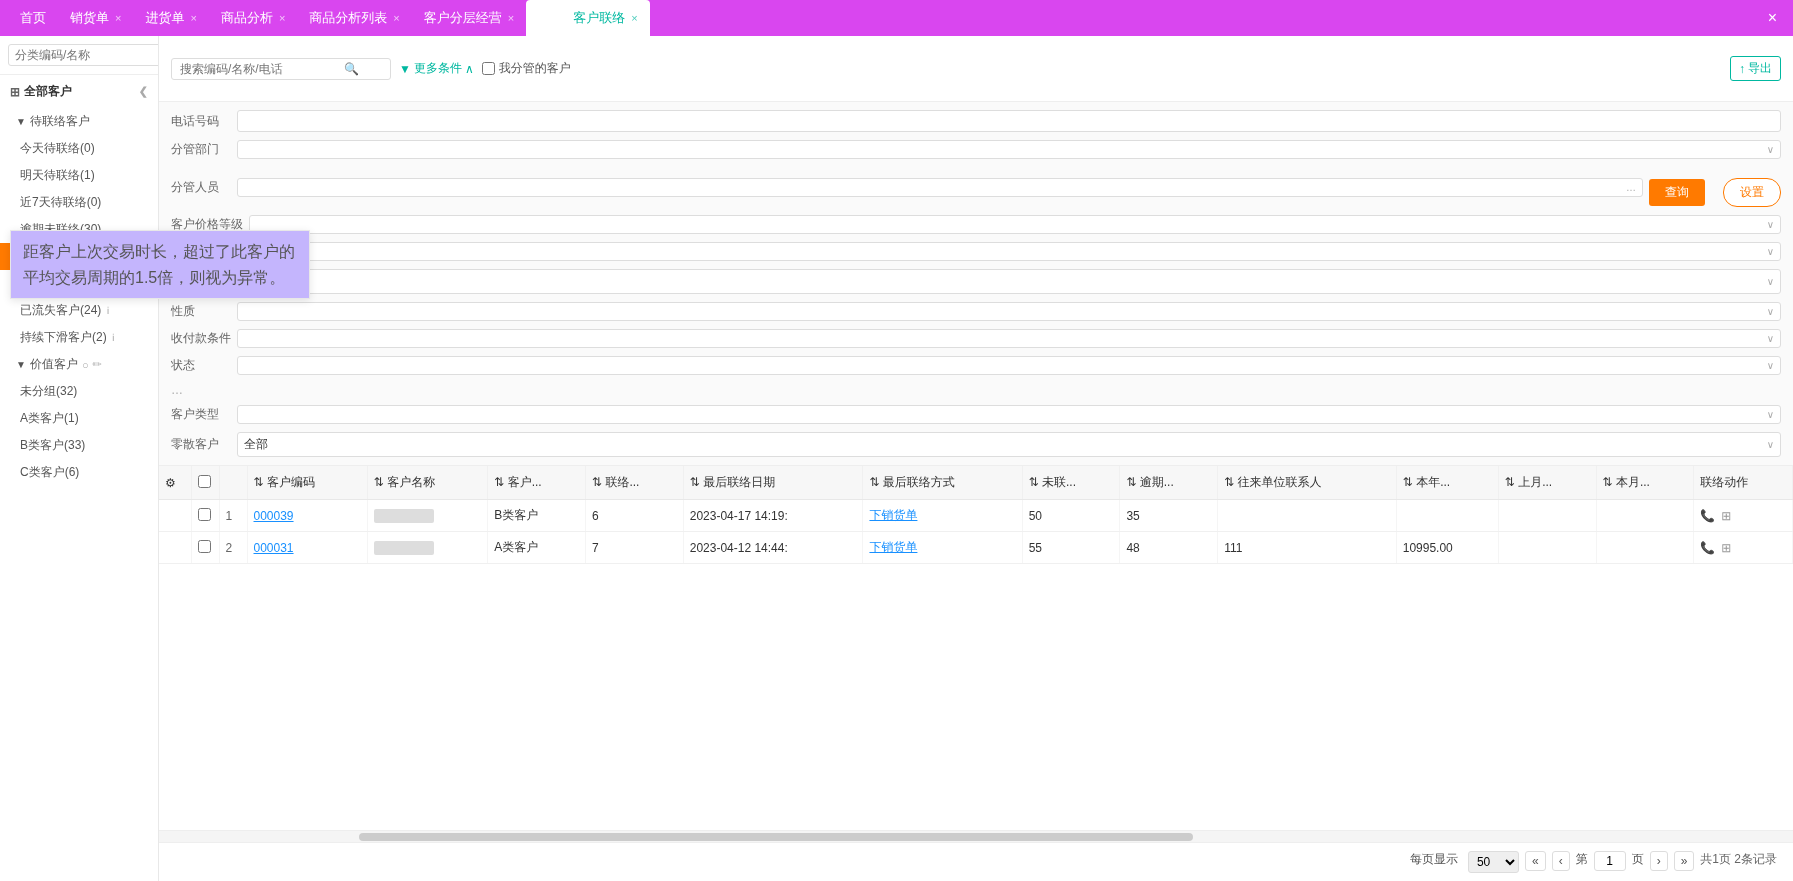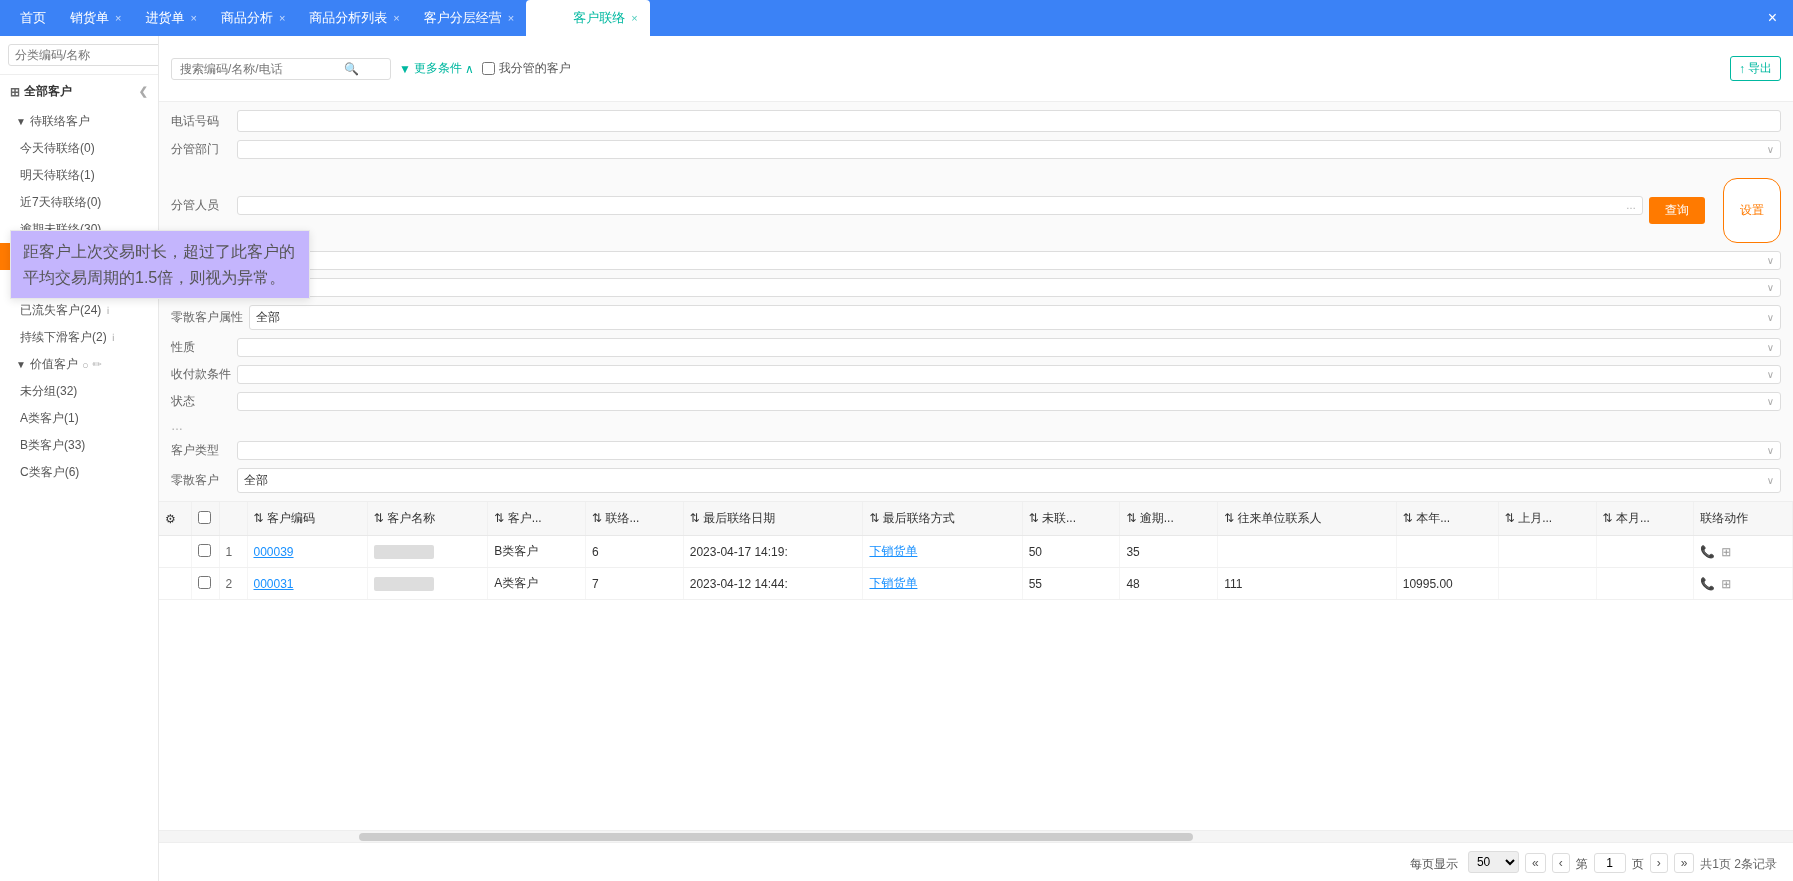--- a/index.html
+++ b/index.html
@@ -1,20 +1,20 @@
 <!DOCTYPE html>
 <html><head>
   <meta charset="utf-8">
   <style>
     * { box-sizing: border-box; margin: 0; padding: 0; }
     body { font-family: 'Microsoft YaHei', Arial, sans-serif; font-size: 12px; background: #f5f5f5; color: #333; overflow: hidden; }
 
     
     .top-nav {
-      display: flex; align-items: center; background: #3b82f6; height: 36px; padding: 0 8px;
+      display: flex; align-items: center; background: #d946ef; height: 36px; padding: 0 8px;
       position: relative;
     }
     .nav-tab {
       padding: 0 12px; height: 36px; display: flex; align-items: center; cursor: pointer;
       color: #fff; font-size: 13px; white-space: nowrap; position: relative;
     }
     .nav-tab.active {
       background: #fff; color: #00b8a0; border-radius: 4px 4px 0 0; padding-left: 47px;
     }
     .nav-tab .close-btn {
@@ -95,21 +95,21 @@
       font-size: 12px; background: #fff; color: #333; cursor: pointer;
       display: flex; align-items: center; justify-content: space-between;
     }
     .filter-select .chevron { color: #aaa; font-size: 10px; }
     .filter-btn-group { display: flex; gap: 18px; align-items: center; justify-content: flex-end; margin-top: 11px; }
     .btn-query {
       background: #ff7a00; color: #fff; border: none; padding: 5px 16px;
       border-radius: 3px; cursor: pointer; font-size: 12px;
     }
     .btn-settings {
-      background: #fff; color: #ff7a00; border: 1px solid #ff7a00; padding: 23px 16px;
+      background: #fff; color: #ff7a00; border: 1px solid #ff7a00; padding: 5px 16px;
       border-radius: 14px; cursor: pointer; font-size: 12px;
     }
 
     
     .table-wrap { flex: 1; overflow: auto; }
     table { width: 100%; border-collapse: collapse; font-size: 12px; }
     thead tr { background: #f7f7f7; }
     th {
       padding: 8px 6px; text-align: left; border-bottom: 1px solid #e8e8e8;
       color: #333; font-weight: normal; white-space: nowrap;
@@ -120,21 +120,21 @@
       color: #333; white-space: nowrap; border-right: 1px solid #f5f5f5;
     }
     .th-settings { width: 32px; }
     .th-checkbox { width: 28px; }
     .col-link { color: #1890ff; cursor: pointer; text-decoration: underline; }
     .action-icons { display: flex; gap: 6px; color: #999; cursor: pointer; }
     .row-num { color: #666; }
 
     
     .pagination {
-      display: flex; align-items: flex-end; justify-content: flex-end;
+      display: flex; align-items: flex-start; justify-content: flex-end;
       padding: 8px 16px; border-top: 1px solid #eee; background: #fff; gap: 6px;
       font-size: 12px; color: #555;
     }
     .pagination .per-page-label { margin-right: 4px; }
     .pagination select {
       border: 1px solid #ddd; border-radius: 3px; padding: 2px 4px; font-size: 12px;
     }
     .pagination .nav-btn {
       border: 1px solid #ddd; background: #fff; border-radius: 3px;
       padding: 2px 6px; cursor: pointer; color: #555; font-size: 12px;

